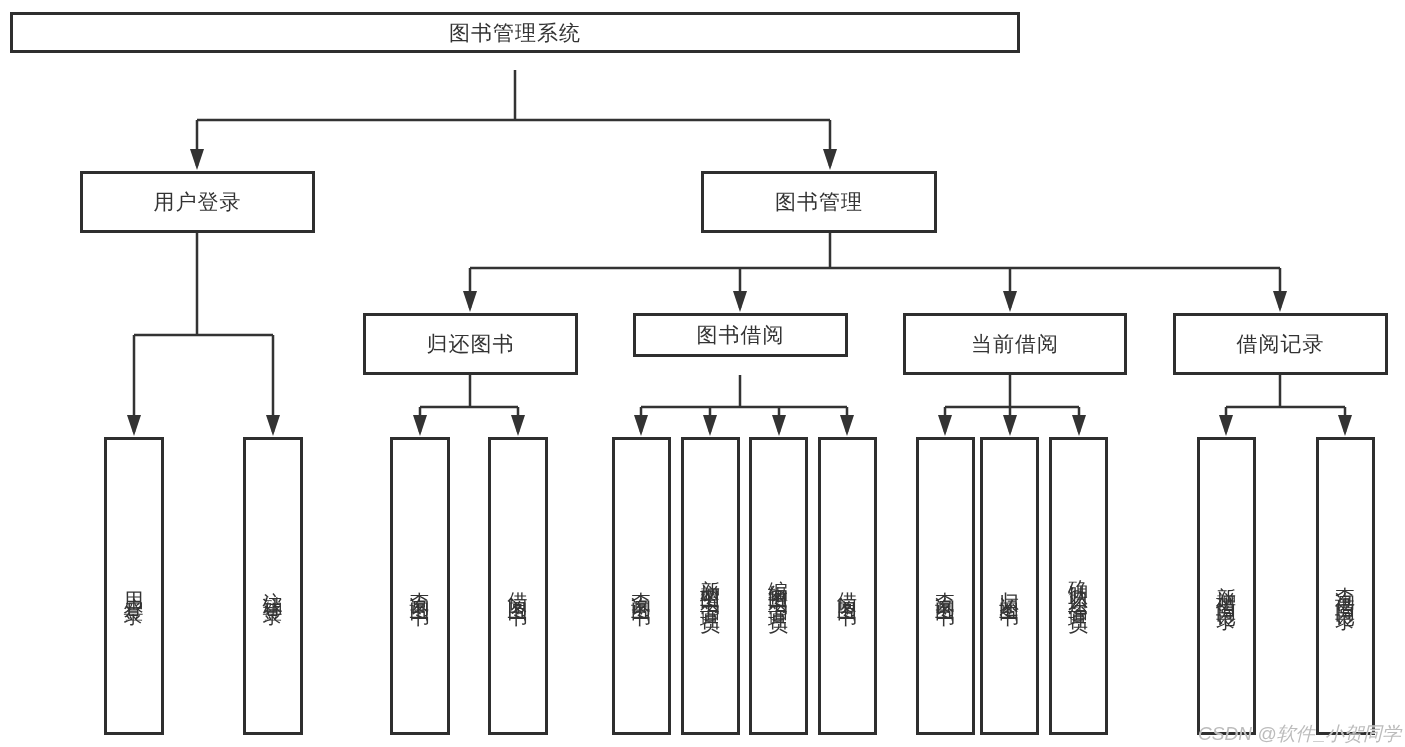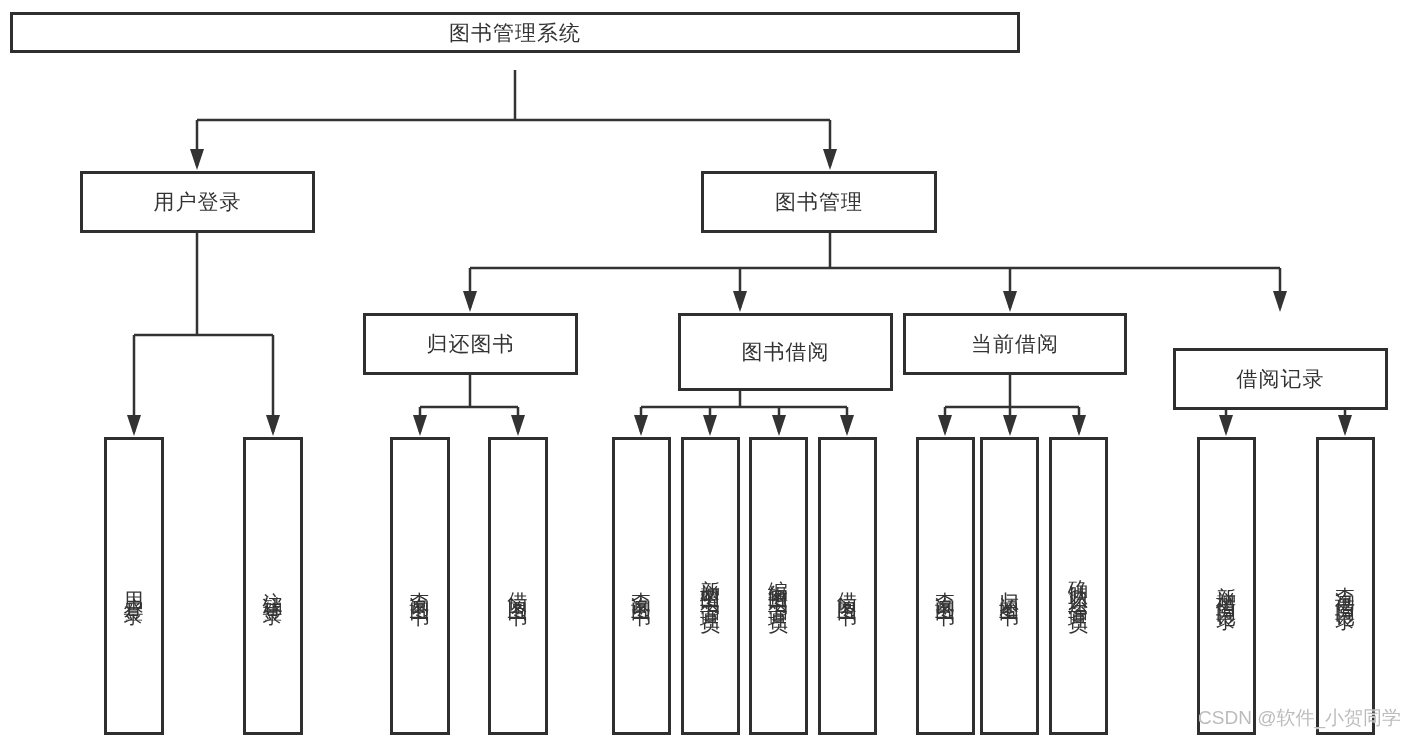--- a/index.html
+++ b/index.html
@@ -22,33 +22,34 @@
   }
   .leaf span{
     writing-mode:vertical-rl;text-orientation:mixed;
     font-size:20px;letter-spacing:5px;line-height:1.1;
     color:#333333;white-space:nowrap;
   }
   .root{left:10px;top:12px;width:1010px;height:41px;}
   .n-user-login{left:80px;top:171px;width:235px;height:62px;}
   .n-book-mgmt{left:701px;top:171px;width:236px;height:62px;}
   .n-newbook{left:363px;top:313px;width:215px;height:62px;}
-  .n-borrowing{left:633px;top:313px;width:215px;height:78px;margin-left:45px;}
+  .n-borrowing{left:633px;top:313px;width:215px;height:44px;}
   .n-current{left:903px;top:313px;width:224px;height:62px;}
-  .n-records{left:1173px;top:313px;width:215px;height:62px;margin-top:35px;}
+  .n-records{left:1173px;top:313px;width:215px;height:62px;}
   .l-g1a{left:104px;} .l-g1b{left:243px;}
   .l-g2a{left:390px;} .l-g2b{left:488px;}
   .l-g3a{left:612px;width:59px;} .l-g3b{left:681px;width:59px;}
   .l-g3c{left:749px;width:59px;} .l-g3d{left:818px;width:59px;}
   .l-g4a{left:916px;width:59px;} .l-g4b{left:980px;width:59px;} .l-g4c{left:1049px;width:59px;}
   .l-g5a{left:1197px;width:59px;} .l-g5b{left:1316px;width:59px;}
   .watermark{
-    position:absolute;right:4px;bottom:16px;z-index:5;
+    position:absolute;right:4px;bottom:0;z-index:5;
     font-size:19px;color:#bcbcbc;white-space:nowrap;
     text-shadow:0 1px 0 rgba(255,255,255,0.7);
+    font-style:italic;
   }
 </style>
 </head>
 <body>
 
 <svg id="connectors" viewBox="0 0 1405 747" xmlns="http://www.w3.org/2000/svg">
   <g stroke="#333333" stroke-width="2.5" fill="none">
     <path d="M515 70 V120 M197 120 H830 M197 120 V166 M830 120 V166"></path>
     <path d="M197 233 V335 M134 335 H273 M134 335 V432 M273 335 V432"></path>
     <path d="M830 233 V268 M470 268 H1280 M470 268 V308 M740 268 V308 M1010 268 V308 M1280 268 V308"></path>

